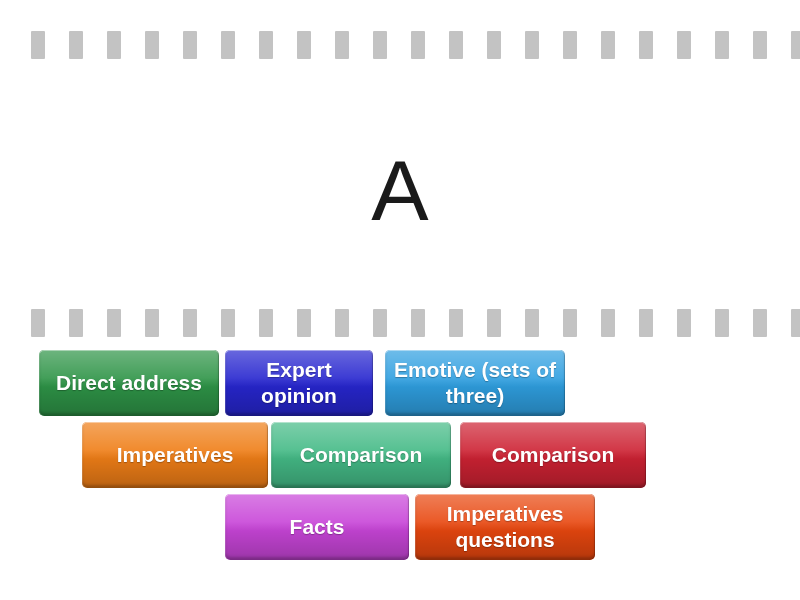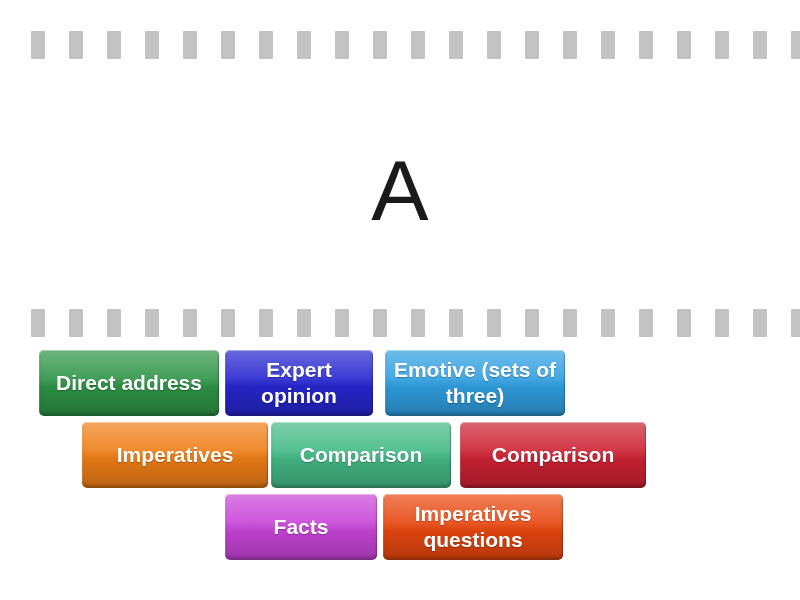--- a/index.html
+++ b/index.html
@@ -223,21 +223,21 @@
           <span class="tile-label">Comparison</span>
         </div>
         <div class="spacer" style="width: 6px;"></div>
         <div class="spacer" style="width: 3px;"></div>
         <div class="tile" style="width: 186px; background: rgb(205, 34, 51);">
           <span class="tile-label">Comparison</span>
         </div>
       </div>
     <div class="tile-row" id="tile-row-2">
         <div class="spacer" style="width: 217px;"></div>
-        <div class="tile" style="width: 152px; background: rgb(200, 69, 216);">
+        <div class="tile" style="width: 184px; background: rgb(200, 69, 216);">
           <span class="tile-label">Facts</span>
         </div>
         <div class="spacer" style="width: 6px;"></div>
         <div class="tile" style="width: 180px; background: rgb(232, 71, 15);">
           <span class="tile-label">Imperatives questions</span>
         </div>
       </div>
   </div>
 
 </div>

